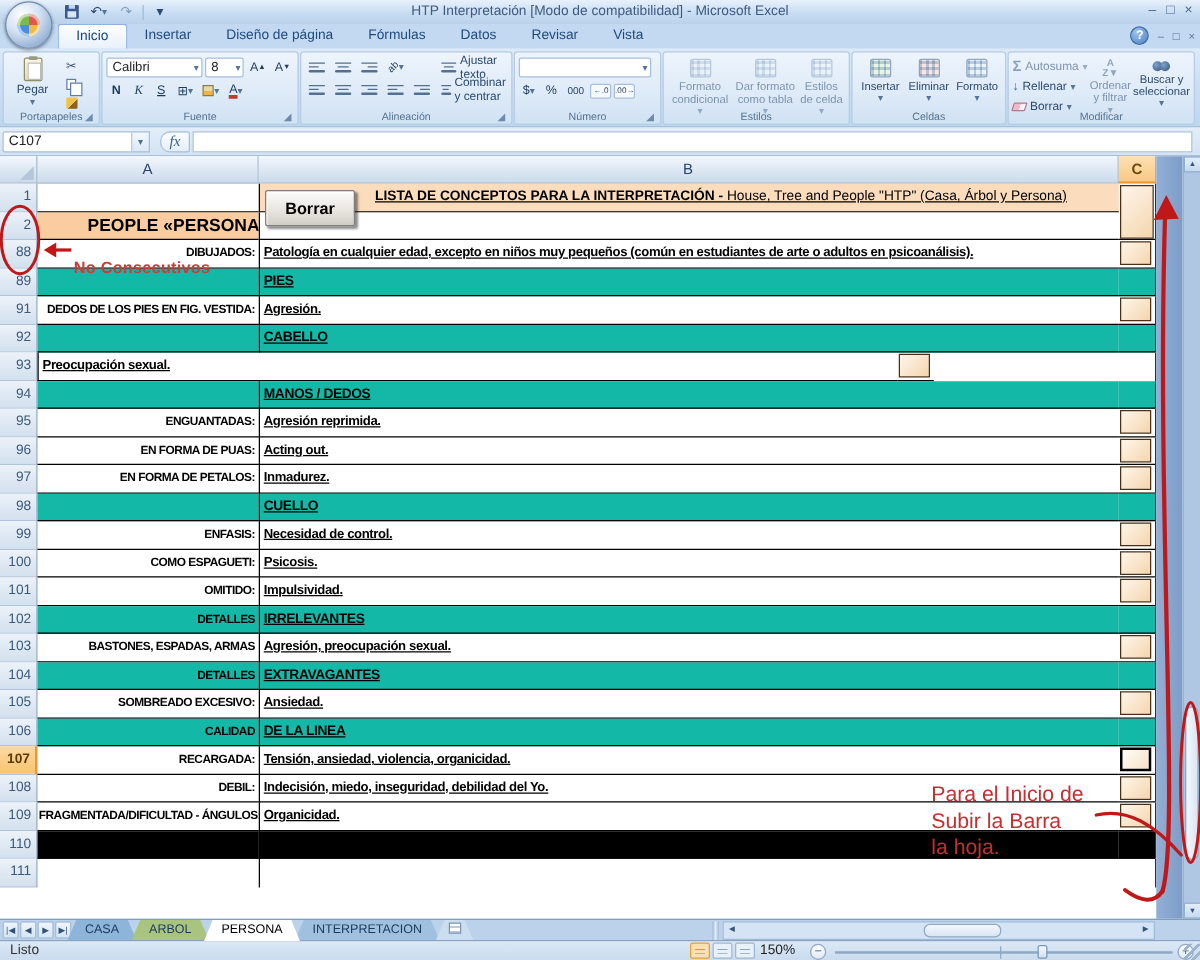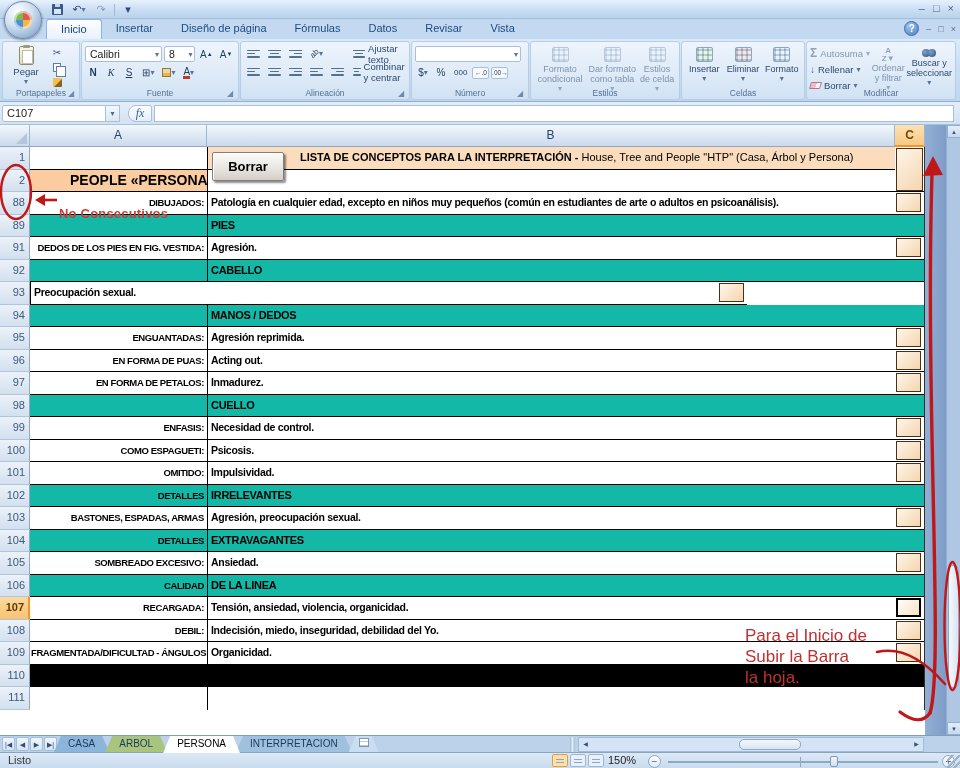--- a/index.html
+++ b/index.html
@@ -122,21 +122,21 @@
 
   
   .rows{position:absolute;left:0;top:147px;width:925px;height:586px;background:#fff;}
   .xrow{display:flex;height:22.5px;position:relative;border-right:1px solid #3A2E1E;}
   .rownum{width:30px;background:linear-gradient(#ECF2F9,#D3E0EE);border-right:1px solid #93A8C2;
     border-bottom:1px solid #B0C4DC;font-size:11px;color:#3C5A7A;text-align:right;padding-right:4px;line-height:21px;}
   .rownum.hl{background:linear-gradient(#FDD9A0,#F8C370);color:#5C3A06;font-weight:bold;border-right:2px solid #F0962D;}
   .colA{width:177px;border-bottom:1px solid #000;font-weight:bold;font-size:9.5px;letter-spacing:-.4px;
     text-align:right;padding:0 3px 0 1px;line-height:21.5px;color:#000;overflow:hidden;white-space:nowrap;}
   .colB{width:688px;border-left:1.5px solid #000;border-bottom:1px solid #000;font-weight:bold;font-size:10.5px;
-    letter-spacing:-.3px;padding:0 2px 0 3px;line-height:21.5px;color:#000;overflow:hidden;white-space:nowrap;}
+    letter-spacing:-.3px;padding:0 2px 0 3px;line-height:21.5px;color:#000;overflow:hidden;white-space:nowrap;text-decoration:underline;}
   .colC{width:28.5px;border-bottom:1px solid #000;position:relative;}
   .xrow.section .colA,.xrow.section .colB,.xrow.section .colC{background:#14b8a6;}
   .xrow.section .colB{font-size:11px;}
   .xrow.black .colA,.xrow.black .colB,.xrow.black .colC{background:#000;border-bottom:1px solid #000;}
   .xrow.empty .colA,.xrow.empty .colB,.xrow.empty .colC{border-bottom:none;}
   .ccell{position:absolute;left:1px;top:1px;width:25px;height:19px;border:1px solid #4A3015;
     background:linear-gradient(135deg,#FEF6EB,#F5D5AE);}
   .ccell.selcell{border:2.5px solid #000;background:linear-gradient(135deg,#FFFDFA,#F8E2C4);}
   .row1 .colB{background:#FBDDBD;padding-left:92px;font-size:11px;letter-spacing:0;}
   .row1 .t-normal{font-weight:normal;}
@@ -200,20 +200,21 @@
   .overlay{position:absolute;left:0;top:0;width:960px;height:768px;pointer-events:none;z-index:90;}
   .noconsec{position:absolute;left:59px;top:206px;font-size:13px;font-weight:600;color:#CE3A34;
     letter-spacing:.2px;z-index:91;pointer-events:none;}
   .scrollnote{position:absolute;left:745px;top:625px;width:160px;font-size:17px;color:#C23030;
     line-height:21px;z-index:91;pointer-events:none;}
 </style>
 </head>
 <body>
 
 <div class="titlebar">
+  <div class="title-text">HTP Interpretación  [Modo de compatibilidad] - Microsoft Excel</div>
   <div class="winbtns">
     <span>–</span>
     <span>□</span>
     <span>×</span>
   </div>
 </div>
 <div class="orb">
   <div class="orb-logo"></div>
 </div>
 <div class="qat">

